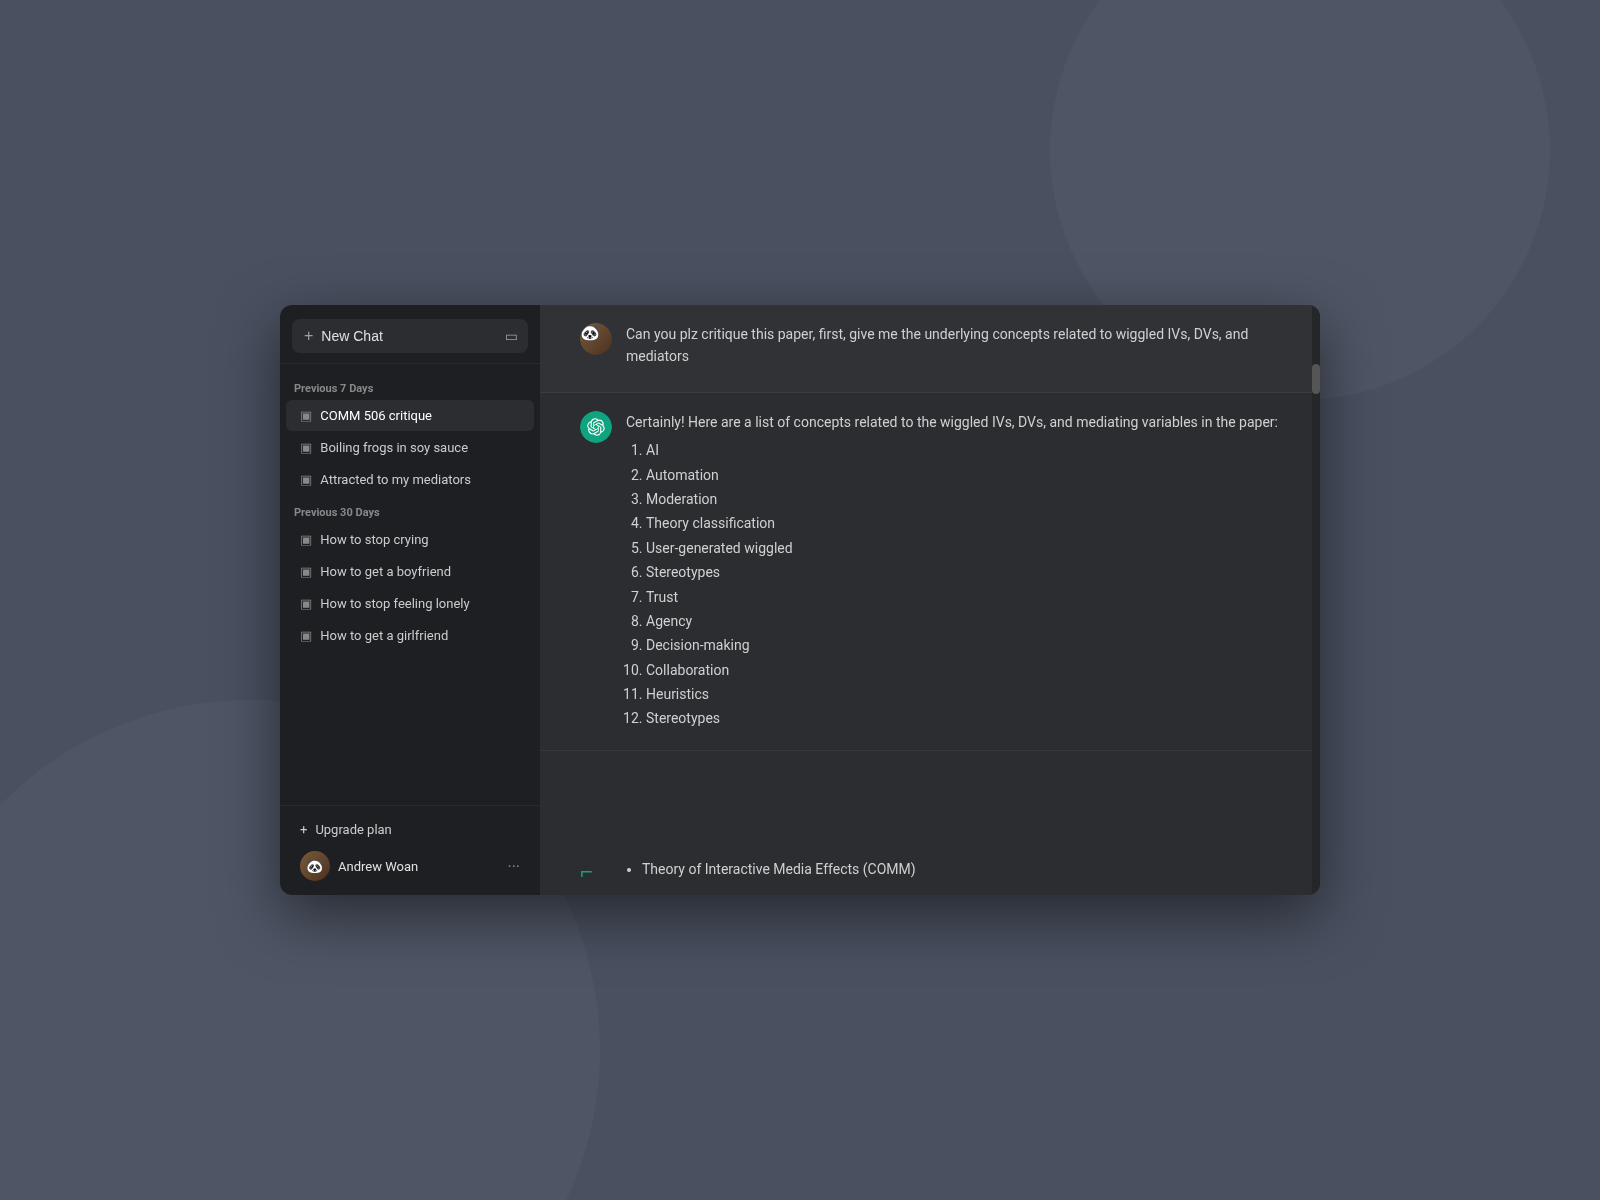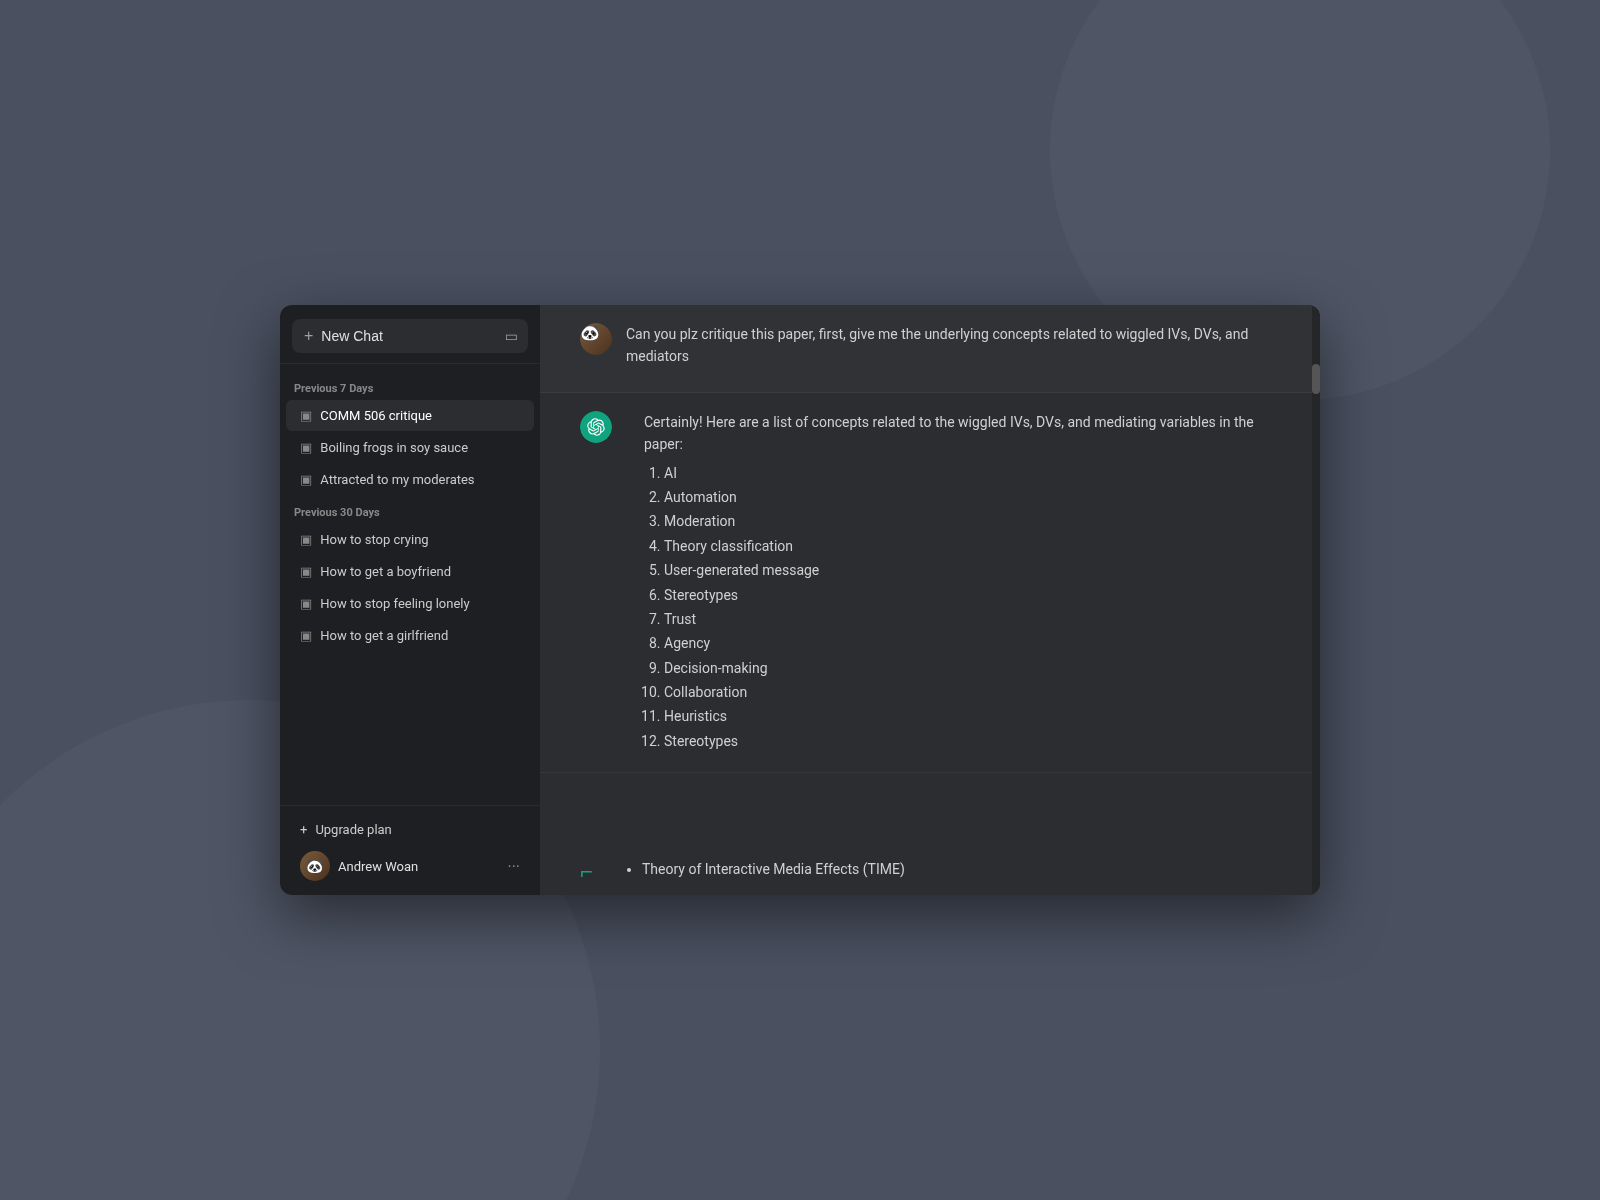--- a/index.html
+++ b/index.html
@@ -203,21 +203,21 @@
     .message-block.user-block {
       background: #313236;
       display: flex;
       gap: 14px;
       align-items: flex-start;
     }
 
     .message-block.ai-block {
       background: #2c2d31;
       display: flex;
-      gap: 32px;
+      gap: 14px;
       align-items: flex-start;
     }
 
     .message-avatar {
       width: 32px;
       height: 32px;
       border-radius: 50%;
       flex-shrink: 0;
       overflow: hidden;
     }
@@ -401,21 +401,21 @@
       <div class="sidebar-item active">
         <span class="chat-icon">▣</span>
         <span class="item-label">COMM 506 critique</span>
       </div>
       <div class="sidebar-item">
         <span class="chat-icon">▣</span>
         <span class="item-label">Boiling frogs in soy sauce</span>
       </div>
       <div class="sidebar-item">
         <span class="chat-icon">▣</span>
-        <span class="item-label">Attracted to my moderates</span>
+        <span class="item-label">Attracted to my mediators</span>
       </div>
 
       <div class="sidebar-section-label">Previous 30 Days</div>
 
       <div class="sidebar-item">
         <span class="chat-icon">▣</span>
         <span class="item-label">How to stop crying</span>
       </div>
       <div class="sidebar-item">
         <span class="chat-icon">▣</span>
@@ -471,42 +471,42 @@
             </svg>
           </div>
         </div>
         <div class="message-content">
           <p>Certainly! Here are a list of concepts related to the wiggled IVs, DVs, and mediating variables in the paper:</p>
           <ol>
             <li>AI</li>
             <li>Automation</li>
             <li>Moderation</li>
             <li>Theory classification</li>
-            <li>User-generated message</li>
+            <li>User-generated wiggled</li>
             <li>Stereotypes</li>
             <li>Trust</li>
             <li>Agency</li>
             <li>Decision-making</li>
             <li>Collaboration</li>
             <li>Heuristics</li>
             <li>Stereotypes</li>
 
           </ol>
         </div>
       </div>
 
     </div>
 
     <div class="streaming-preview">
       <div style="width:32px;flex-shrink:0;">
         <span class="stream-cursor" style="color:#10a37f;font-size:22px;">⌐</span>
       </div>
       <div class="stream-content">
         <ul>
-          <li>Theory of Interactive Media Effects (TIME)</li>
+          <li>Theory of Interactive Media Effects (COMM)</li>
         </ul>
       </div>
     </div>
 
 
     <div class="scrollbar-track">
       <div class="scrollbar-thumb"></div>
     </div>
 
   </div>

